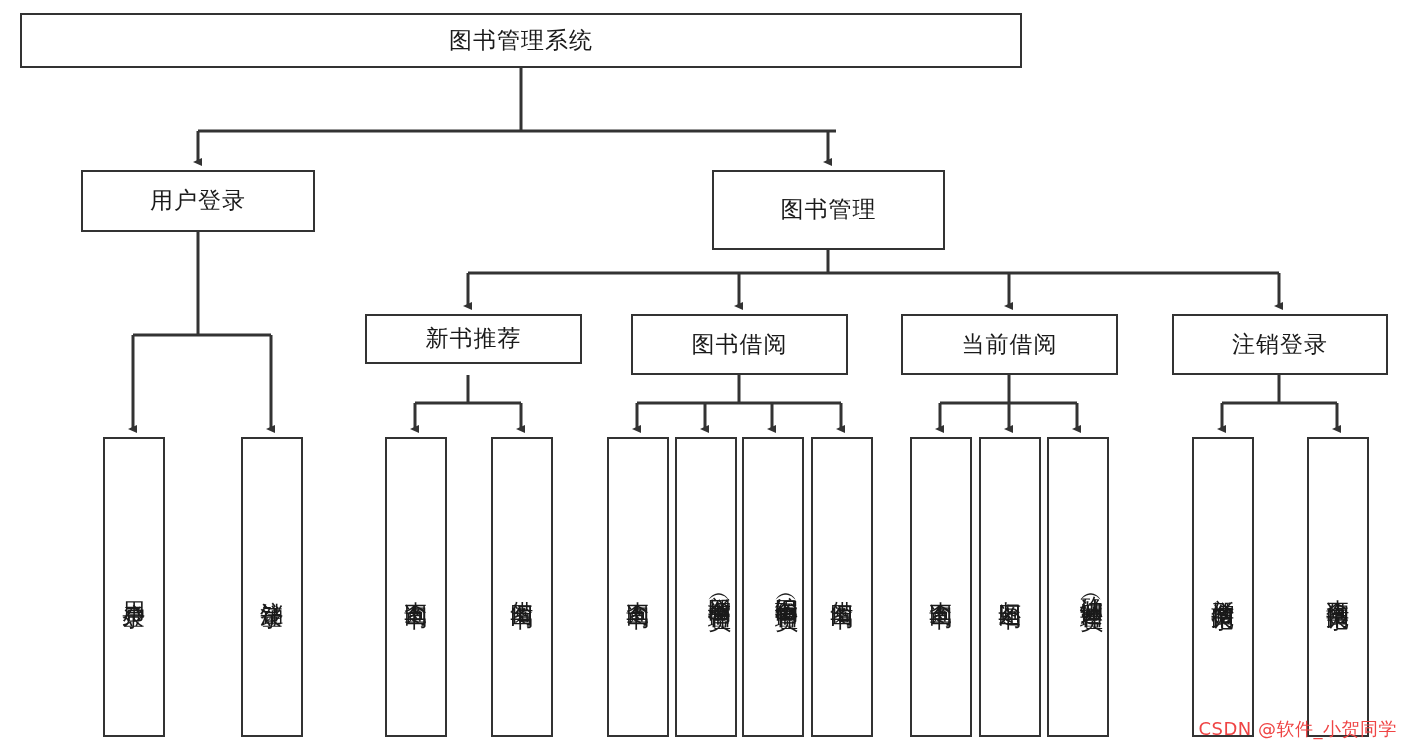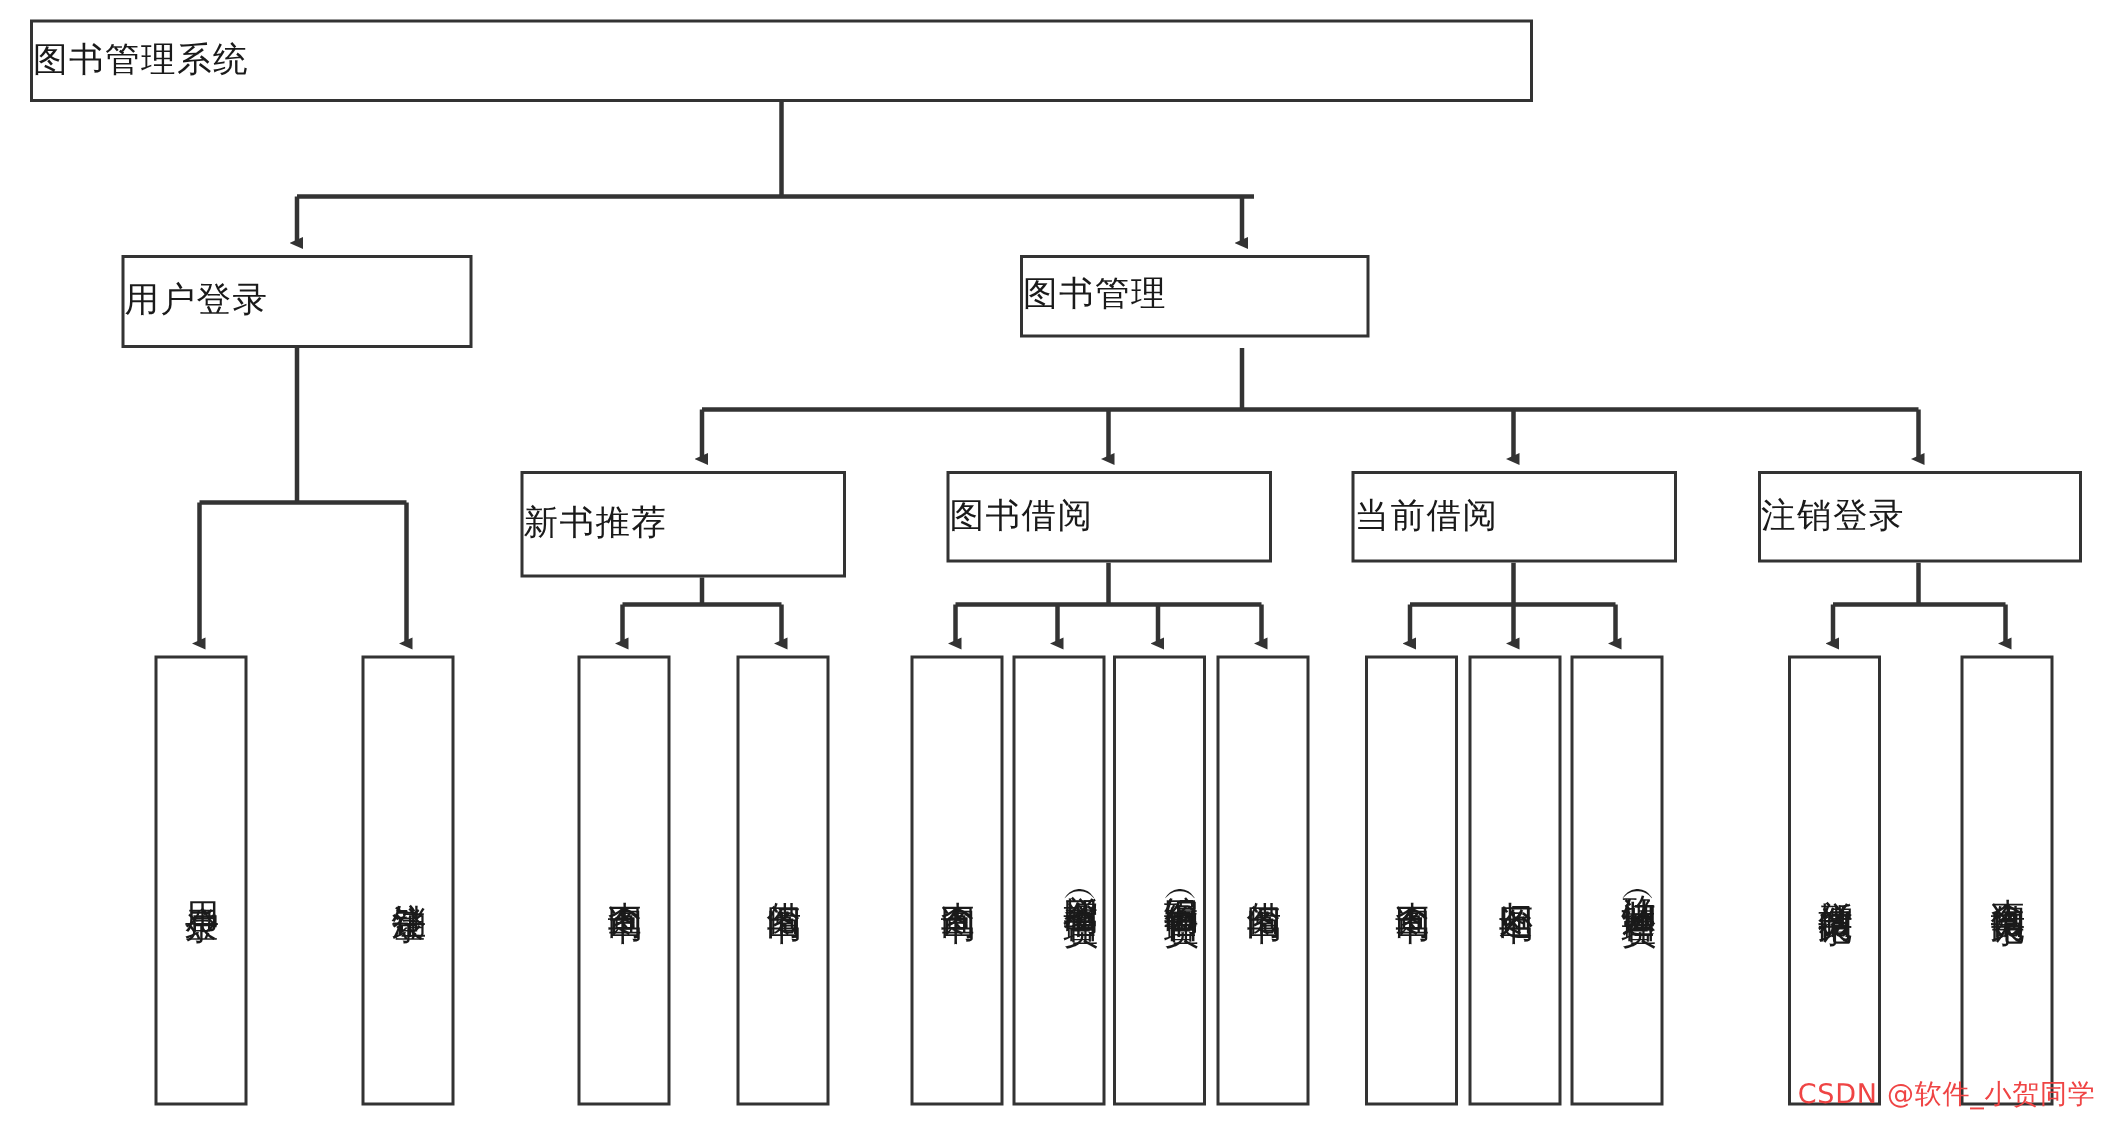--- a/index.html
+++ b/index.html
@@ -26,21 +26,21 @@
     height: 747px;
     pointer-events: none;
   }
   .node {
     position: absolute;
     box-sizing: border-box;
     border: 2px solid #333333;
     background: #ffffff;
     display: flex;
     align-items: center;
-    justify-content: flex-start;
+    justify-content: center;
     color: #1a1a1a;
   }
   .node.horizontal {
     font-size: 23px;
     letter-spacing: 1px;
     line-height: 1.2;
   }
   .node.vertical {
     writing-mode: vertical-rl;
     text-orientation: upright;
@@ -123,25 +123,25 @@
     </g>
   </svg>
 
   <div class="node horizontal" style="left:20px; top:13px; width:1002px; height:55px;">
     <span class="node-label">图书管理系统</span>
   </div>
 
   <div class="node horizontal" style="left:81px; top:170px; width:234px; height:62px;">
     <span class="node-label">用户登录</span>
   </div>
-  <div class="node horizontal" style="left:680px; top:170px; width:233px; height:55px;font-family:Liberation Mono, monospace;">
+  <div class="node horizontal" style="left:712px; top:170px; width:233px; height:80px;">
     <span class="node-label">图书管理</span>
   </div>
 
-  <div class="node horizontal" style="left:347px; top:314px; width:217px; height:71px;">
+  <div class="node horizontal" style="left:365px; top:314px; width:217px; height:50px;">
     <span class="node-label">新书推荐</span>
   </div>
   <div class="node horizontal" style="left:631px; top:314px; width:217px; height:61px;">
     <span class="node-label">图书借阅</span>
   </div>
   <div class="node horizontal" style="left:901px; top:314px; width:217px; height:61px;">
     <span class="node-label">当前借阅</span>
   </div>
   <div class="node horizontal" style="left:1172px; top:314px; width:216px; height:61px;">
     <span class="node-label">注销登录</span>

